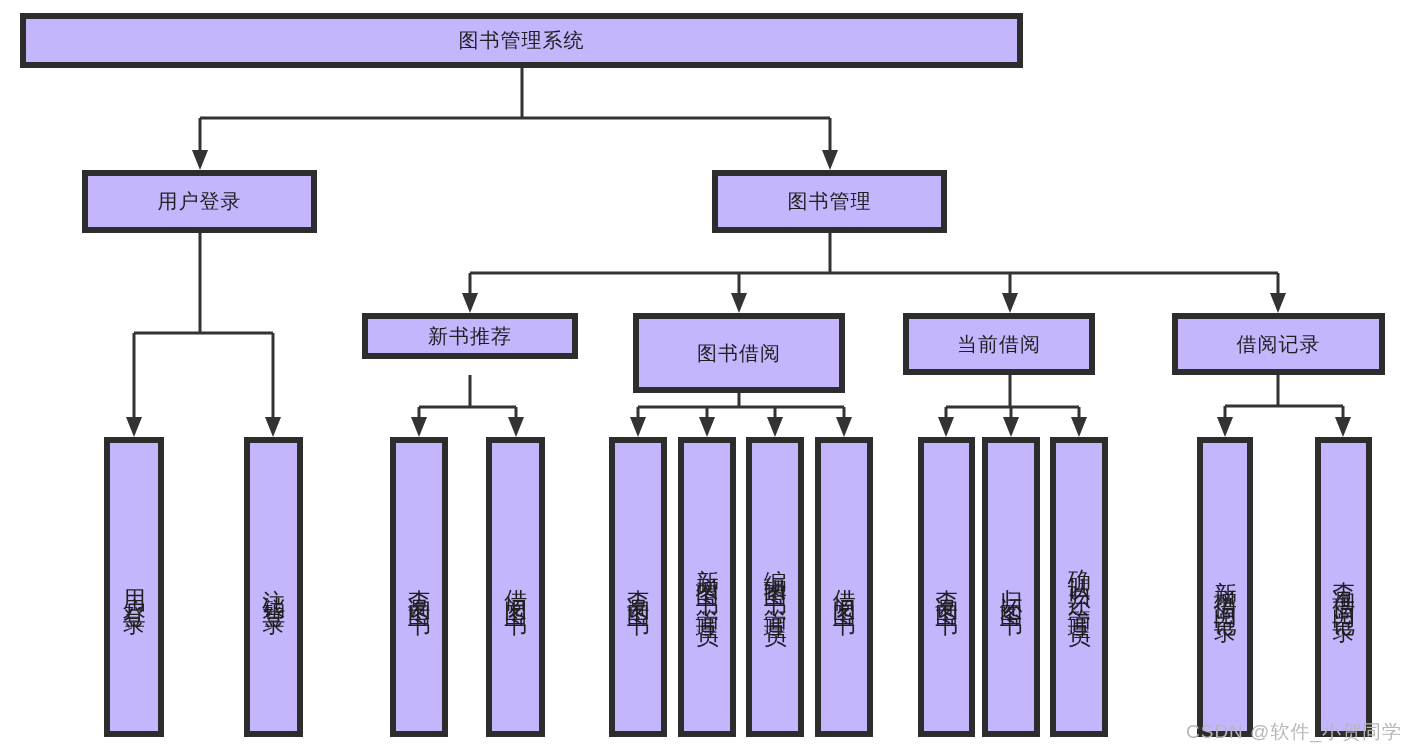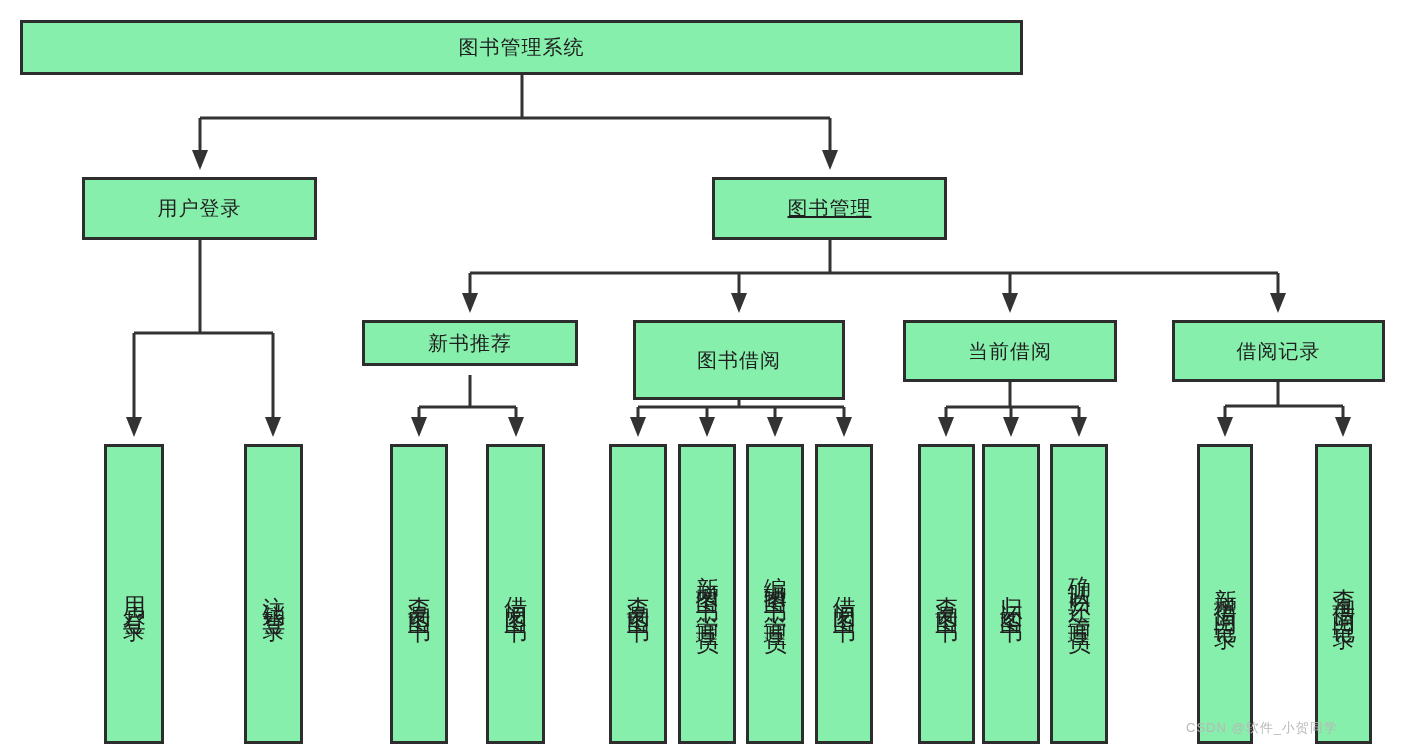--- a/index.html
+++ b/index.html
@@ -17,45 +17,44 @@
   }
   .connectors {
     position: absolute;
     left: 0;
     top: 0;
     z-index: 1;
   }
   .node {
     position: absolute;
     box-sizing: border-box;
-    background: #86efac;
-    border: 3px solid #0ea5e9;
+    background: #c4b5fd;
+    border: 6px solid #0ea5e9;
     display: flex;
     align-items: center;
     justify-content: center;
     color: #1f1f1f;
     font-size: 20px;
     letter-spacing: 1px;
     z-index: 2;
     text-align: center;
-    margin-top: 7px;
   }
   .leaf .vtext {
     writing-mode: vertical-rl;
     text-orientation: mixed;
     font-size: 23px;
     letter-spacing: 8px;
     line-height: 1.1;
     color: #1f1f1f;
   }
   .watermark {
     position: absolute;
     left: 1186px;
     top: 719px;
-    font-size: 13px;
+    font-size: 19px;
     color: #b8b8b8;
     letter-spacing: 1px;
     white-space: nowrap;
     z-index: 3;
     text-align: center;
   }
 </style>
 </head>
 <body>
 
@@ -87,25 +86,25 @@
       <polygon points="946,437 938,417 954,417" fill="#333333"></polygon>
       <polygon points="1011,437 1003,417 1019,417" fill="#333333"></polygon>
       <polygon points="1079,437 1071,417 1087,417" fill="#333333"></polygon>
       <polygon points="1225,437 1217,417 1233,417" fill="#333333"></polygon>
       <polygon points="1343,437 1335,417 1351,417" fill="#333333"></polygon>
     </svg>
 
   <div class="node" style="left: 20px; top: 13px; width: 1003px; height: 55px; border-color: rgb(45, 45, 45); color: rgb(31, 31, 31);">图书管理系统</div>
 
   <div class="node" style="left: 82px; top: 170px; width: 235px; height: 63px; border-color: rgb(45, 45, 45); color: rgb(31, 31, 31);">用户登录</div>
-  <div class="node" style="left: 712px; top: 170px; width: 235px; height: 63px; border-color: rgb(45, 45, 45); color: rgb(31, 31, 31); text-decoration: underline;">图书管理</div>
+  <div class="node" style="left: 712px; top: 170px; width: 235px; height: 63px; border-color: rgb(45, 45, 45); color: rgb(31, 31, 31);">图书管理</div>
 
   <div class="node" style="left: 362px; top: 313px; width: 216px; height: 46px; border-color: rgb(45, 45, 45); color: rgb(31, 31, 31);">新书推荐</div>
   <div class="node" style="left: 633px; top: 313px; width: 212px; height: 80px; border-color: rgb(45, 45, 45); color: rgb(31, 31, 31);">图书借阅</div>
-  <div class="node" style="left: 903px; top: 313px; width: 214px; height: 62px; border-color: rgb(45, 45, 45); color: rgb(31, 31, 31);">当前借阅</div>
+  <div class="node" style="left: 903px; top: 313px; width: 192px; height: 62px; border-color: rgb(45, 45, 45); color: rgb(31, 31, 31);">当前借阅</div>
   <div class="node" style="left: 1172px; top: 313px; width: 213px; height: 62px; border-color: rgb(45, 45, 45); color: rgb(31, 31, 31);">借阅记录</div>
 
   <div class="node leaf" style="left: 104px; top: 437px; width: 60px; height: 300px; border-color: rgb(45, 45, 45); color: rgb(31, 31, 31);">
     <span class="vtext">用户登录</span>
   </div>
   <div class="node leaf" style="left: 244px; top: 437px; width: 59px; height: 300px; border-color: rgb(45, 45, 45); color: rgb(31, 31, 31);">
     <span class="vtext">注销登录</span>
   </div>
   <div class="node leaf" style="left: 390px; top: 437px; width: 58px; height: 300px; border-color: rgb(45, 45, 45); color: rgb(31, 31, 31);">
     <span class="vtext">查询图书</span>

